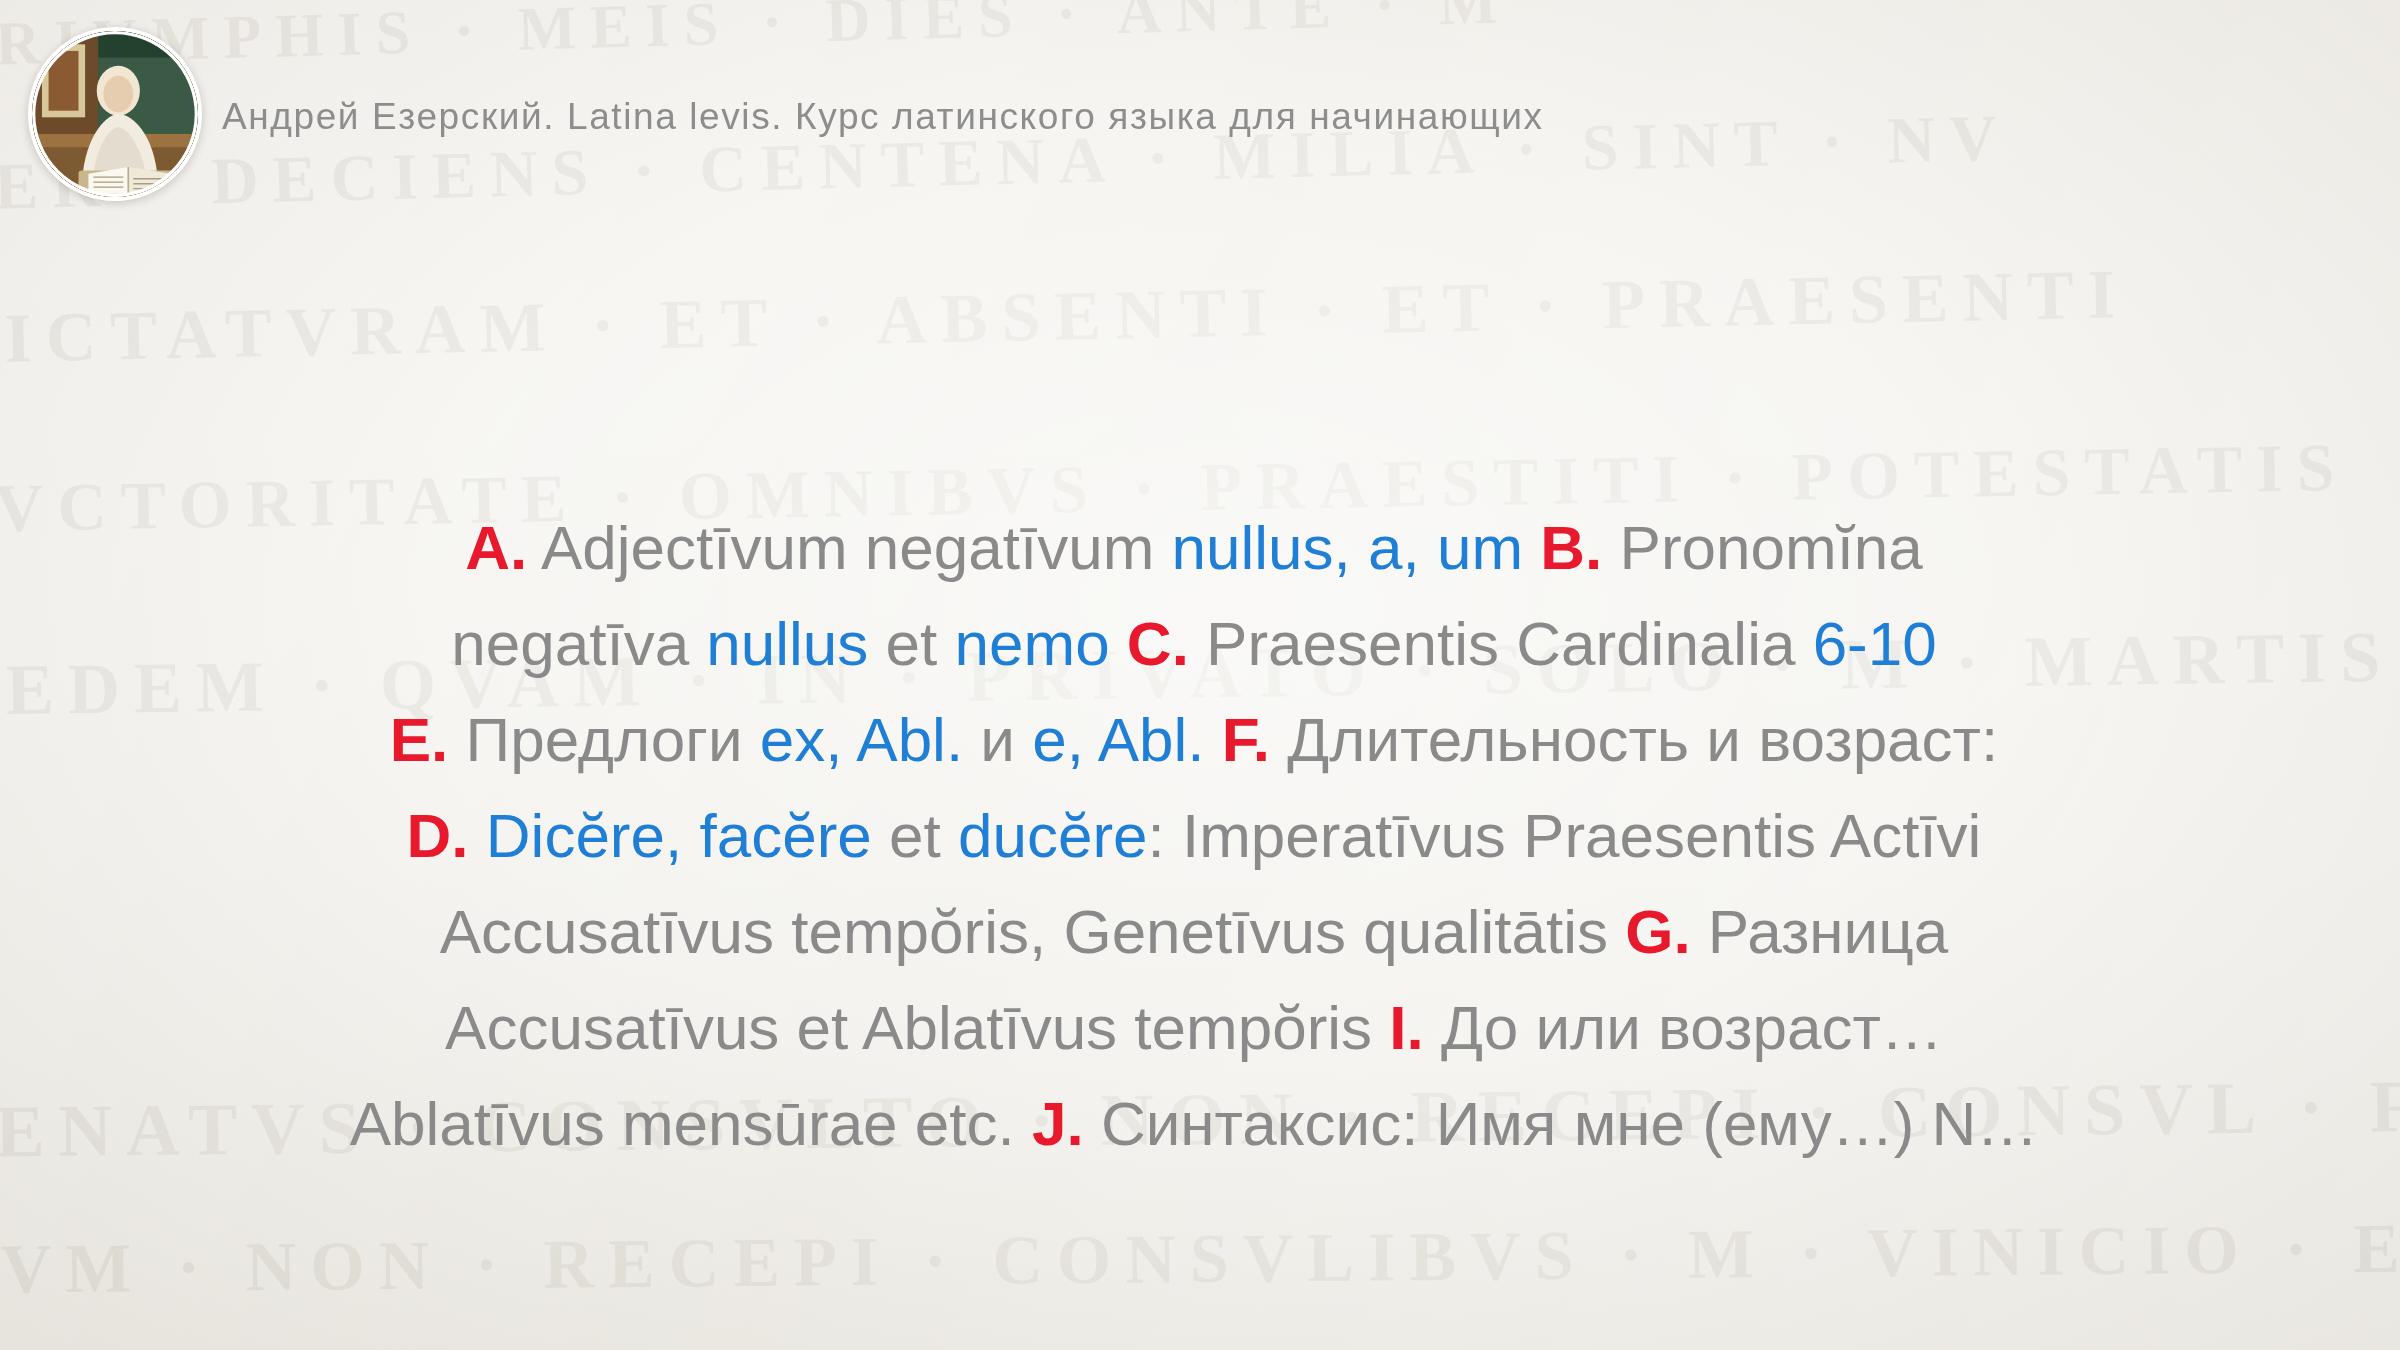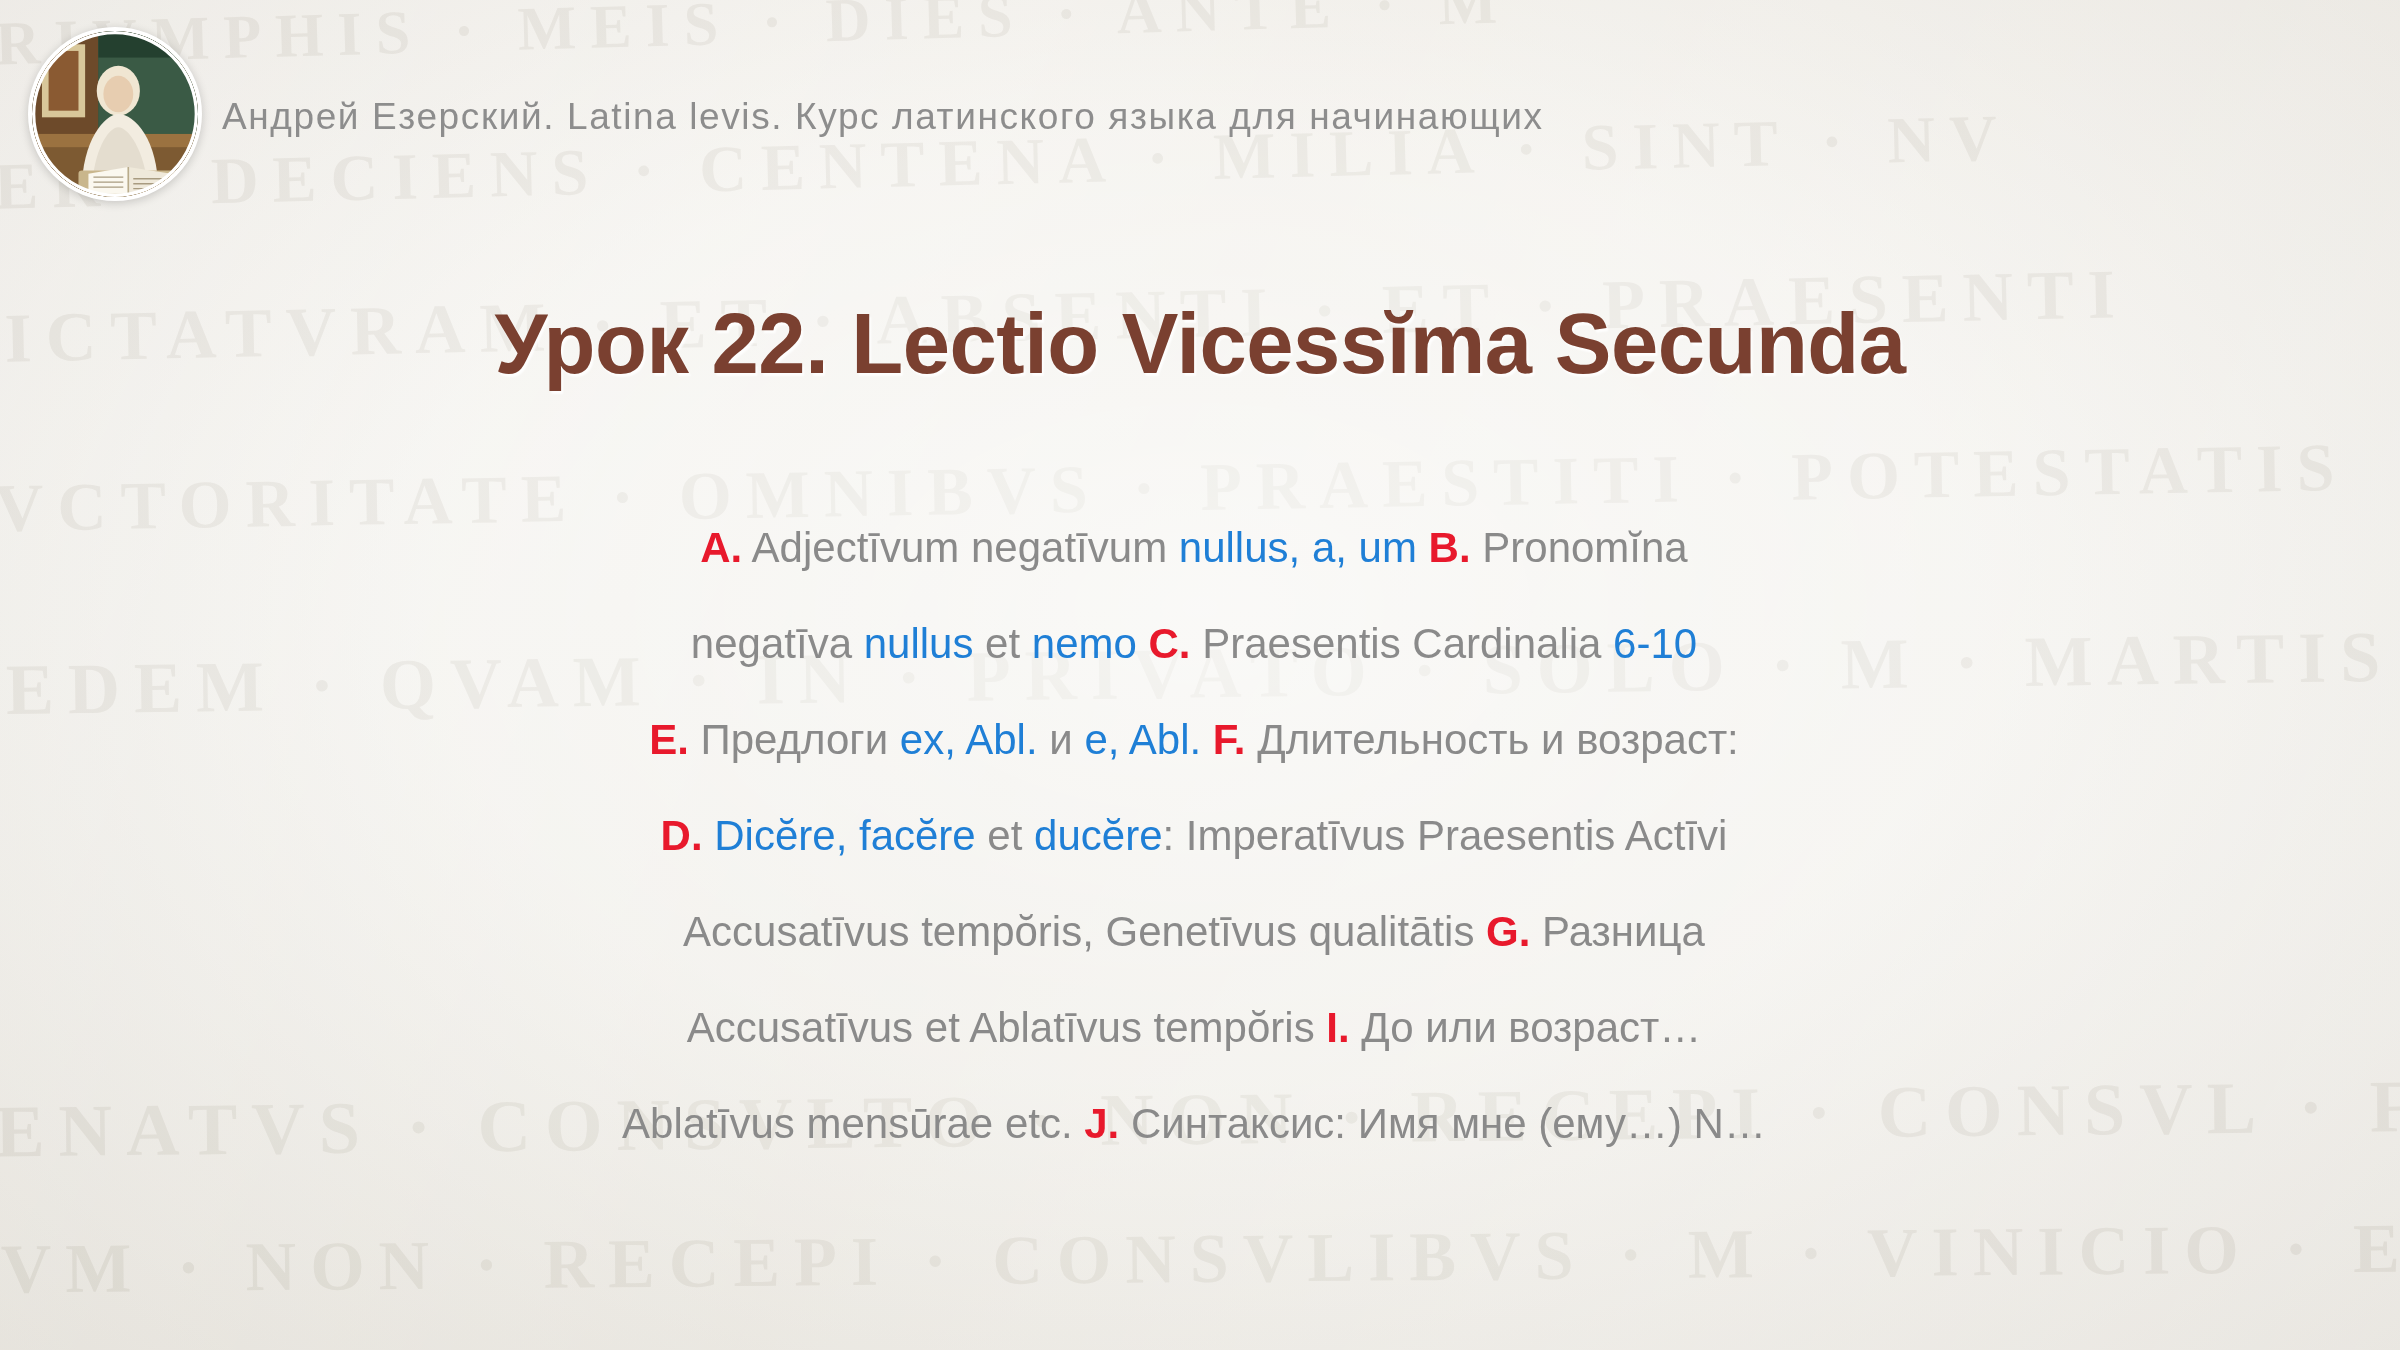--- a/index.html
+++ b/index.html
@@ -102,21 +102,21 @@
   }
 
   
   .body-block {
     position: absolute;
     top: 500px;
     left: 58px;
     right: 70px;
     text-align: center;
     color: #8a8a8a;
-    font-size: 42px;
+    font-size: 62px;
     line-height: 96px;
     font-weight: 400;
   }
   .body-line { white-space: nowrap; }
 
   .lbl { color: #e8192c; font-weight: 700; }
   .term { color: #1f7fd6; }
   .plain { color: #8a8a8a; }
 </style>
 </head>
@@ -173,21 +173,20 @@
               <path d="M61 95 H80"></path>
           </g>
         </g>
         <circle cx="50" cy="50" r="49" fill="none" stroke="#ffffff" stroke-width="2"></circle>
       </svg>
     </div>
 
     <div class="header-title">Андрей Езерский. Latina levis. Курс латинского языка для начинающих</div>
   </div>
 
-  <div class="lesson-title">Урок 22. Lectio Vicessĭma Secunda</div>
 
   <div class="body-block">
     <div class="body-line"><span class="lbl">A.</span><span class="plain"> Adjectīvum negatīvum </span><span class="term">nullus, a, um</span><span class="plain"> </span><span class="lbl">B.</span><span class="plain"> Pronomĭna</span></div>
     <div class="body-line"><span class="plain">negatīva </span><span class="term">nullus</span><span class="plain"> et </span><span class="term">nemo</span><span class="plain"> </span><span class="lbl">C.</span><span class="plain"> Praesentis Cardinalia </span><span class="term">6-10</span></div>
     <div class="body-line"><span class="lbl">E.</span><span class="plain"> Предлоги </span><span class="term">ex, Abl.</span><span class="plain"> и </span><span class="term">e, Abl.</span><span class="plain"> </span><span class="lbl">F.</span><span class="plain"> Длительность и возраст:</span></div>
     <div class="body-line"><span class="lbl">D.</span><span class="plain"> </span><span class="term">Dicĕre, facĕre</span><span class="plain"> et </span><span class="term">ducĕre</span><span class="plain">: Imperatīvus Praesentis Actīvi</span></div>
     <div class="body-line"><span class="plain">Accusatīvus tempŏris, Genetīvus qualitātis </span><span class="lbl">G.</span><span class="plain"> Разница</span></div>
     <div class="body-line"><span class="plain">Accusatīvus et Ablatīvus tempŏris </span><span class="lbl">I.</span><span class="plain"> До или возраст…</span></div>
     <div class="body-line"><span class="plain">Ablatīvus mensūrae etc. </span><span class="lbl">J.</span><span class="plain"> Синтаксис: Имя мне (ему…) N…</span></div>
   </div>

